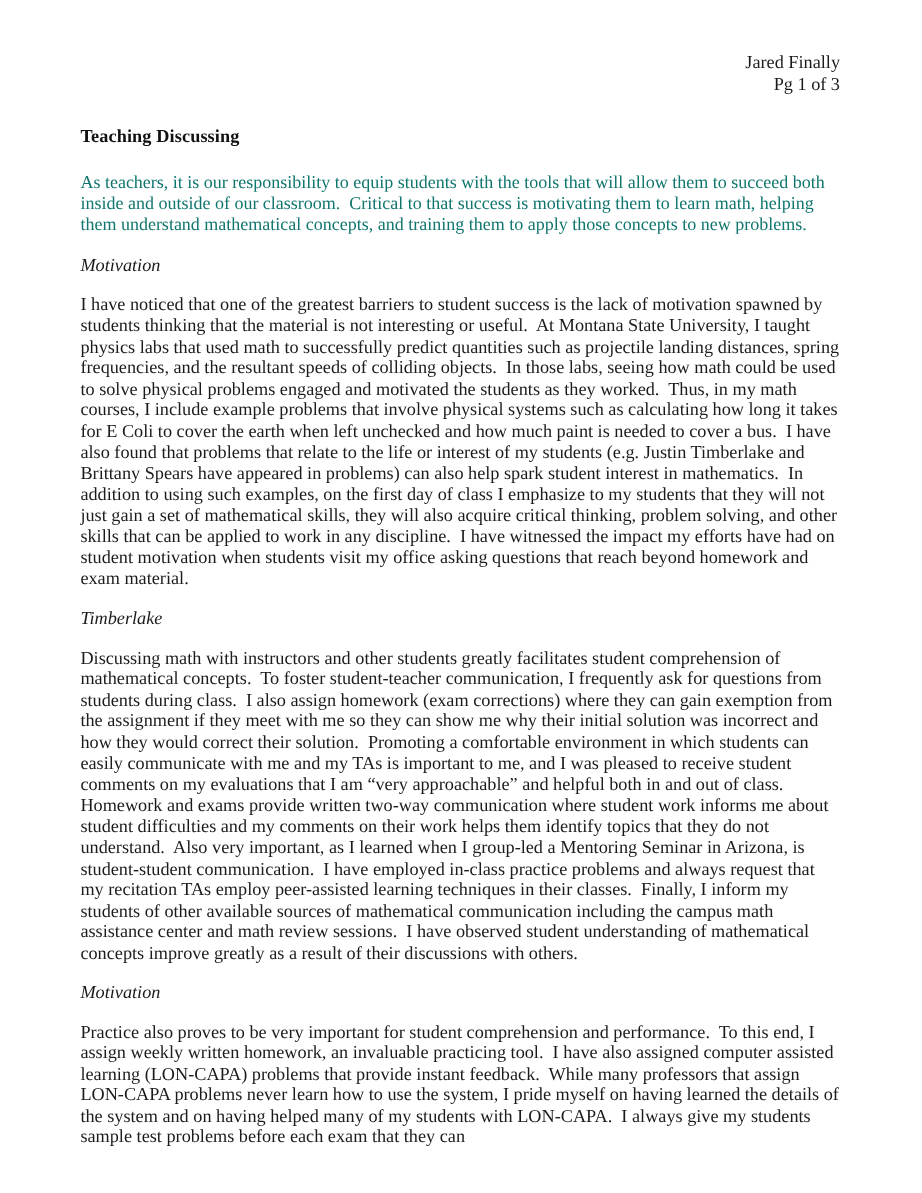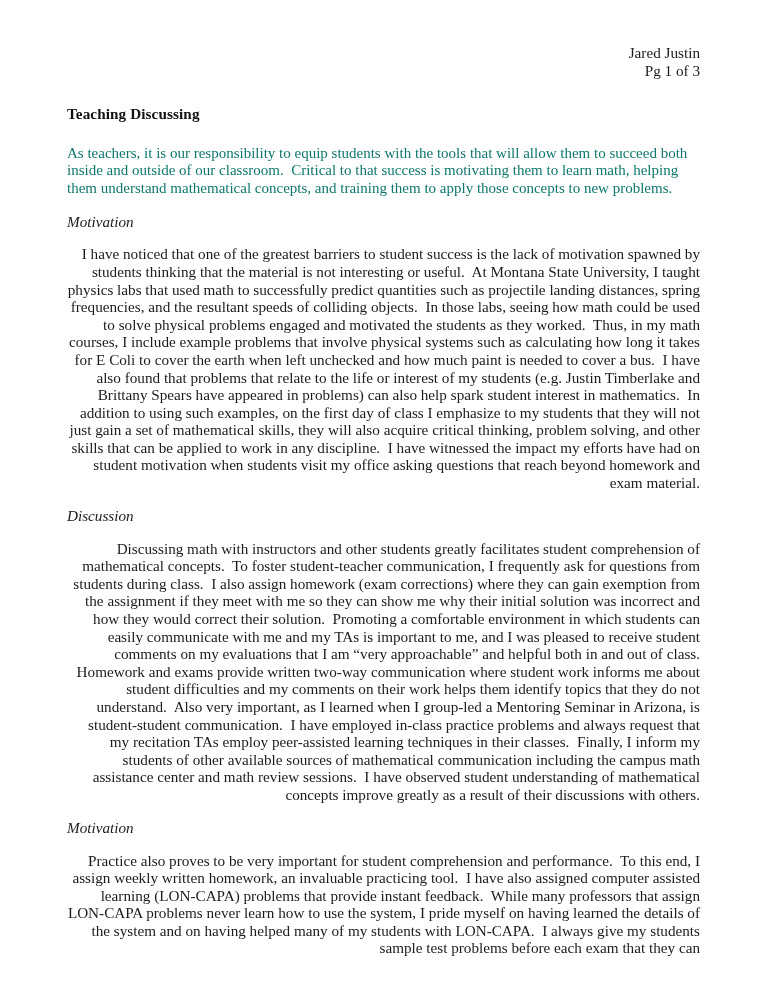--- a/index.html
+++ b/index.html
@@ -60,47 +60,47 @@
   }
   .section-heading {
     font-size: 15.2px;
     line-height: 17.6px;
     font-style: italic;
     color: #1b1b1b;
   }
   .section-body {
     font-size: 15.2px;
     line-height: 17.6px;
-    text-align: right;
+    text-align: left;
     color: #1b1b1b;
     white-space: pre-wrap;
   }
 </style>
 </head>
 <body>
 
 <div class="page">
   <div class="content">
 
     <div class="doc-header">
-      <span class="line">Jared Justin</span>
+      <span class="line">Jared Finally</span>
       <span class="line">Pg 1 of 3</span>
     </div>
 
     <div class="doc-title">Teaching Discussing</div>
 
     <p class="intro-para">As teachers, it is our responsibility to equip students with the tools that will allow them to succeed both inside and outside of our classroom.  Critical to that success is motivating them to learn math, helping them understand mathematical concepts, and training them to apply those concepts to new problems.</p>
 
     <div class="section">
       <div class="section-heading">Motivation</div>
       <p class="section-body">I have noticed that one of the greatest barriers to student success is the lack of motivation spawned by students thinking that the material is not interesting or useful.  At Montana State University, I taught physics labs that used math to successfully predict quantities such as projectile landing distances, spring frequencies, and the resultant speeds of colliding objects.  In those labs, seeing how math could be used to solve physical problems engaged and motivated the students as they worked.  Thus, in my math courses, I include example problems that involve physical systems such as calculating how long it takes for E Coli to cover the earth when left unchecked and how much paint is needed to cover a bus.  I have also found that problems that relate to the life or interest of my students (e.g. Justin Timberlake and Brittany Spears have appeared in problems) can also help spark student interest in mathematics.  In addition to using such examples, on the first day of class I emphasize to my students that they will not just gain a set of mathematical skills, they will also acquire critical thinking, problem solving, and other skills that can be applied to work in any discipline.  I have witnessed the impact my efforts have had on student motivation when students visit my office asking questions that reach beyond homework and exam material.</p>
     </div>
 
     <div class="section">
-      <div class="section-heading">Discussion</div>
+      <div class="section-heading">Timberlake</div>
       <p class="section-body">Discussing math with instructors and other students greatly facilitates student comprehension of mathematical concepts.  To foster student-teacher communication, I frequently ask for questions from students during class.  I also assign homework (exam corrections) where they can gain exemption from the assignment if they meet with me so they can show me why their initial solution was incorrect and how they would correct their solution.  Promoting a comfortable environment in which students can easily communicate with me and my TAs is important to me, and I was pleased to receive student comments on my evaluations that I am “very approachable” and helpful both in and out of class.  Homework and exams provide written two-way communication where student work informs me about student difficulties and my comments on their work helps them identify topics that they do not understand.  Also very important, as I learned when I group-led a Mentoring Seminar in Arizona, is student-student communication.  I have employed in-class practice problems and always request that my recitation TAs employ peer-assisted learning techniques in their classes.  Finally, I inform my students of other available sources of mathematical communication including the campus math assistance center and math review sessions.  I have observed student understanding of mathematical concepts improve greatly as a result of their discussions with others.</p>
     </div>
 
     <div class="section">
       <div class="section-heading">Motivation</div>
       <p class="section-body">Practice also proves to be very important for student comprehension and performance.  To this end, I assign weekly written homework, an invaluable practicing tool.  I have also assigned computer assisted learning (LON-CAPA) problems that provide instant feedback.  While many professors that assign LON-CAPA problems never learn how to use the system, I pride myself on having learned the details of the system and on having helped many of my students with LON-CAPA.  I always give my students sample test problems before each exam that they can</p>
     </div>
 
   </div>
 </div>

